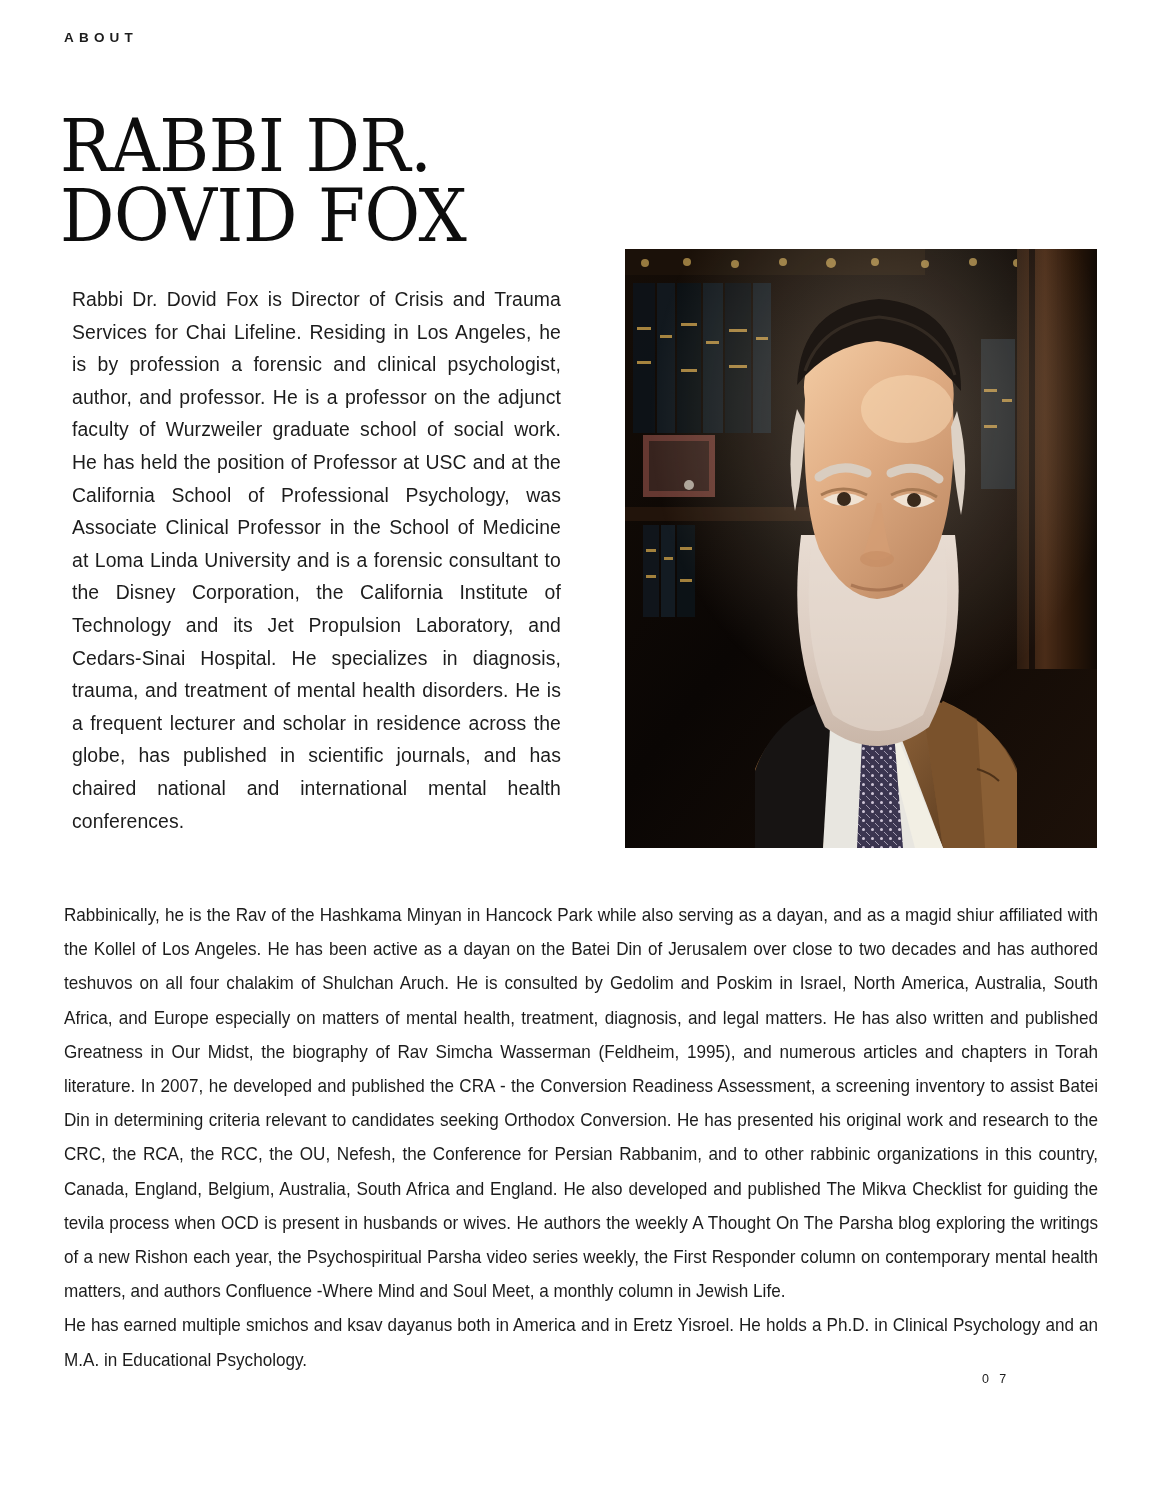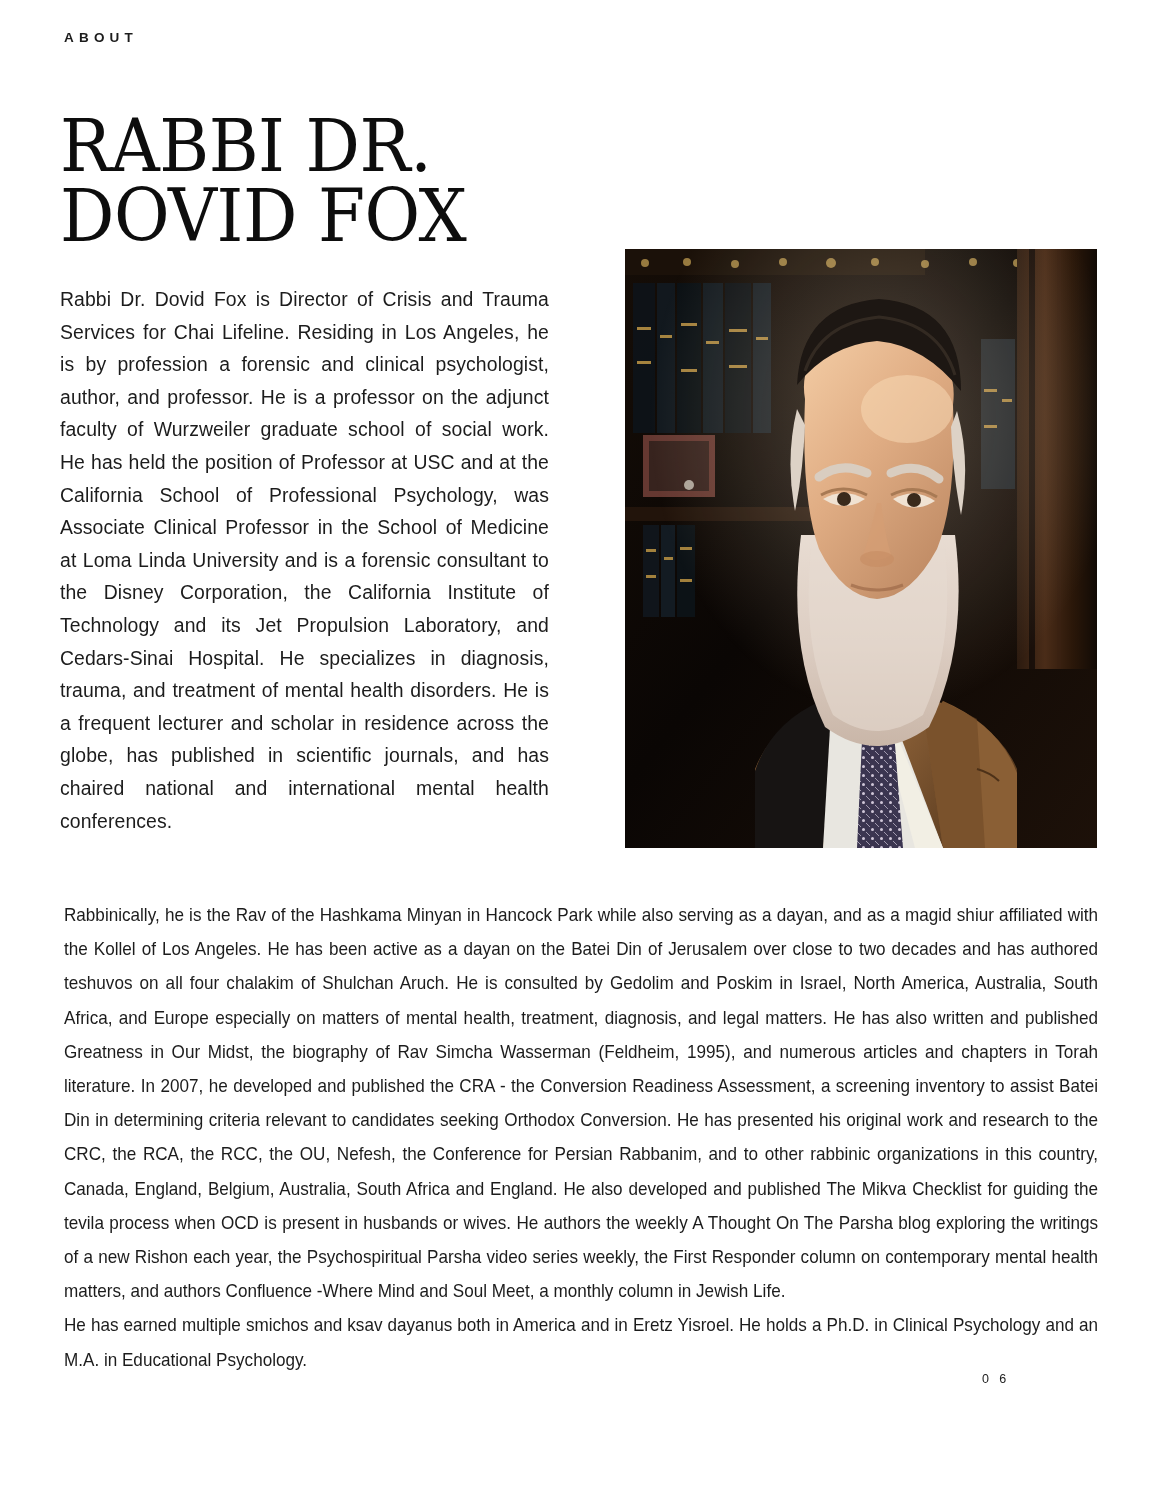--- a/index.html
+++ b/index.html
@@ -64,21 +64,21 @@
     width: 472px;
     height: 599px;
     overflow: hidden;
     background: #140d08;
   }
   .portrait svg { display: block; width: 100%; height: 100%; }
 
   
   .col-text {
     position: absolute;
-    left: 60px;
+    left: 72px;
     top: 283px;
     width: 489px;
     font-family: "Liberation Sans", sans-serif;
     font-size: 19.4px;
     line-height: 32.6px;
     text-align: justify;
     text-align-last: left;
     color: #1c1c1c;
     letter-spacing: 0.1px;
     word-spacing: 0.4px;
@@ -287,15 +287,15 @@
     </svg>
   </div>
 
   <div class="col-text">Rabbi Dr. Dovid Fox is Director of Crisis and Trauma Services for Chai Lifeline. Residing in Los Angeles, he is by profession a forensic and clinical psychologist, author, and professor. He is a professor on the adjunct faculty of Wurzweiler graduate school of social work. He has held the position of Professor at USC and at the California School of Professional Psychology, was Associate Clinical Professor in the School of Medicine at Loma Linda University and is a forensic consultant to the Disney Corporation, the California Institute of Technology and its Jet Propulsion Laboratory, and Cedars-Sinai Hospital. He specializes in diagnosis, trauma, and treatment of mental health disorders. He is a frequent lecturer and scholar in residence across the globe, has published in scientific journals, and has chaired national and international mental health conferences.</div>
 
   <div class="full-text">
     <p>Rabbinically, he is the Rav of the Hashkama Minyan in Hancock Park while also serving as a dayan, and as a magid shiur affiliated with the Kollel of Los Angeles. He has been active as a dayan on the Batei Din of Jerusalem over close to two decades and has authored teshuvos on all four chalakim of Shulchan Aruch. He is consulted by Gedolim and Poskim in Israel, North America, Australia, South Africa, and Europe especially on matters of mental health, treatment, diagnosis, and legal matters. He has also written and published Greatness in Our Midst, the biography of Rav Simcha Wasserman (Feldheim, 1995), and numerous articles and chapters in Torah literature. In 2007, he developed and published the CRA - the Conversion Readiness Assessment, a screening inventory to assist Batei Din in determining criteria relevant to candidates seeking Orthodox Conversion. He has presented his original work and research to the CRC, the RCA, the RCC, the OU, Nefesh, the Conference for Persian Rabbanim, and to other rabbinic organizations in this country, Canada, England, Belgium, Australia, South Africa and England. He also developed and published The Mikva Checklist for guiding the tevila process when OCD is present in husbands or wives. He authors the weekly A Thought On The Parsha blog exploring the writings of a new Rishon each year, the Psychospiritual Parsha video series weekly, the First Responder column on contemporary mental health matters, and authors Confluence -Where Mind and Soul Meet, a monthly column in Jewish Life.</p>
     <p>He has earned multiple smichos and ksav dayanus both in America and in Eretz Yisroel. He holds a Ph.D. in Clinical Psychology and an M.A. in Educational Psychology.</p>
   </div>
 
-  <div class="page-number">0 6</div>
+  <div class="page-number">0 7</div>
 
 </div>
 
 </body></html>

